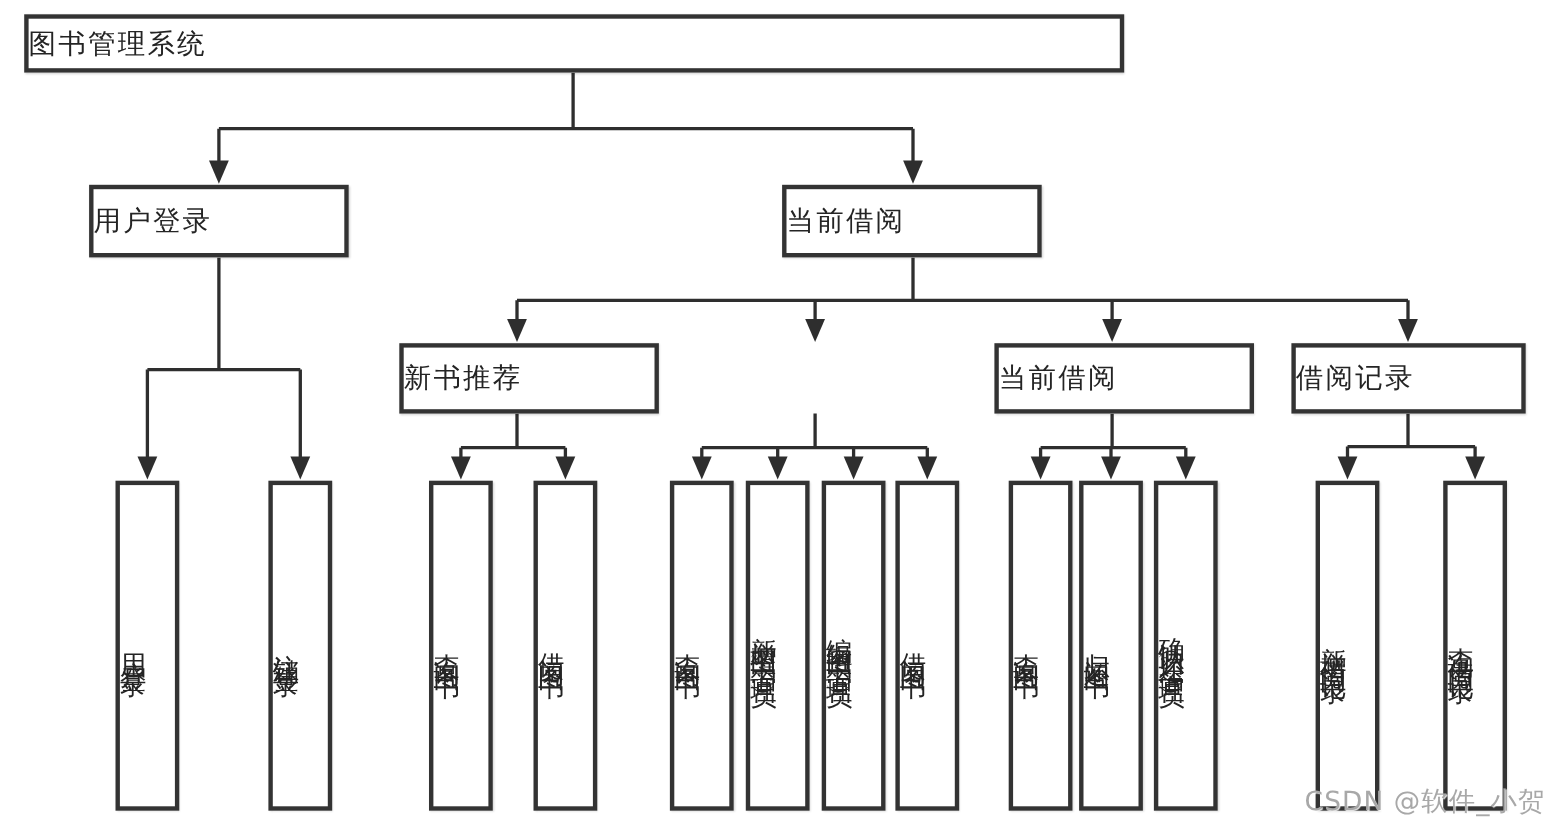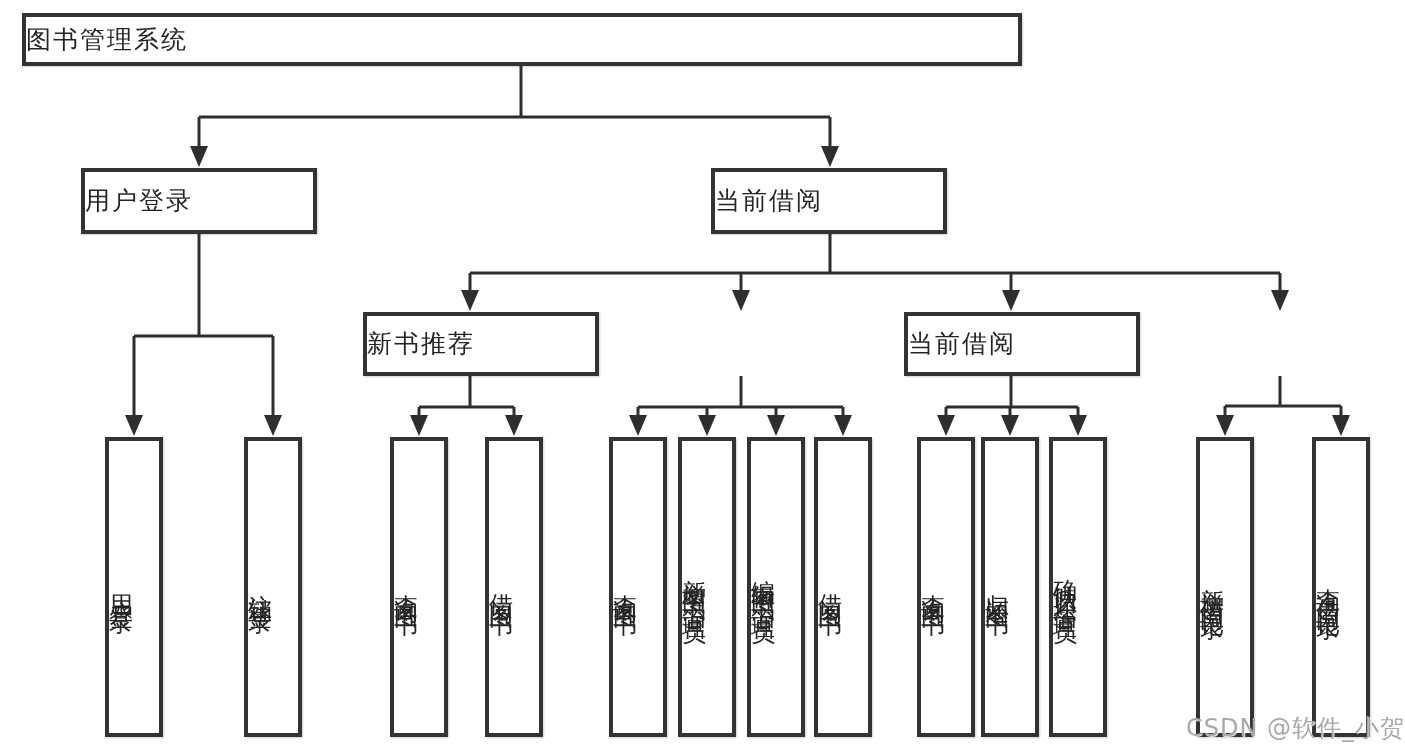--- a/index.html
+++ b/index.html
@@ -154,20 +154,23 @@
   <div class="box lvl1 mgmt">
     <span class="lbl">当前借阅</span>
   </div>
 
   <div class="box lvl2 g0">
     <span class="lbl">新书推荐</span>
   </div>
   <div class="box lvl2 g2">
     <span class="lbl">当前借阅</span>
   </div>
+  <div class="box lvl2 g3">
+    <span class="lbl">借阅记录</span>
+  </div>
 
   <div class="box leaf l0">
     <span class="lbl">用户登录</span>
   </div>
   <div class="box leaf l1">
     <span class="lbl">注销登录</span>
   </div>
   <div class="box leaf l2">
     <span class="lbl">查询图书</span>
   </div>

